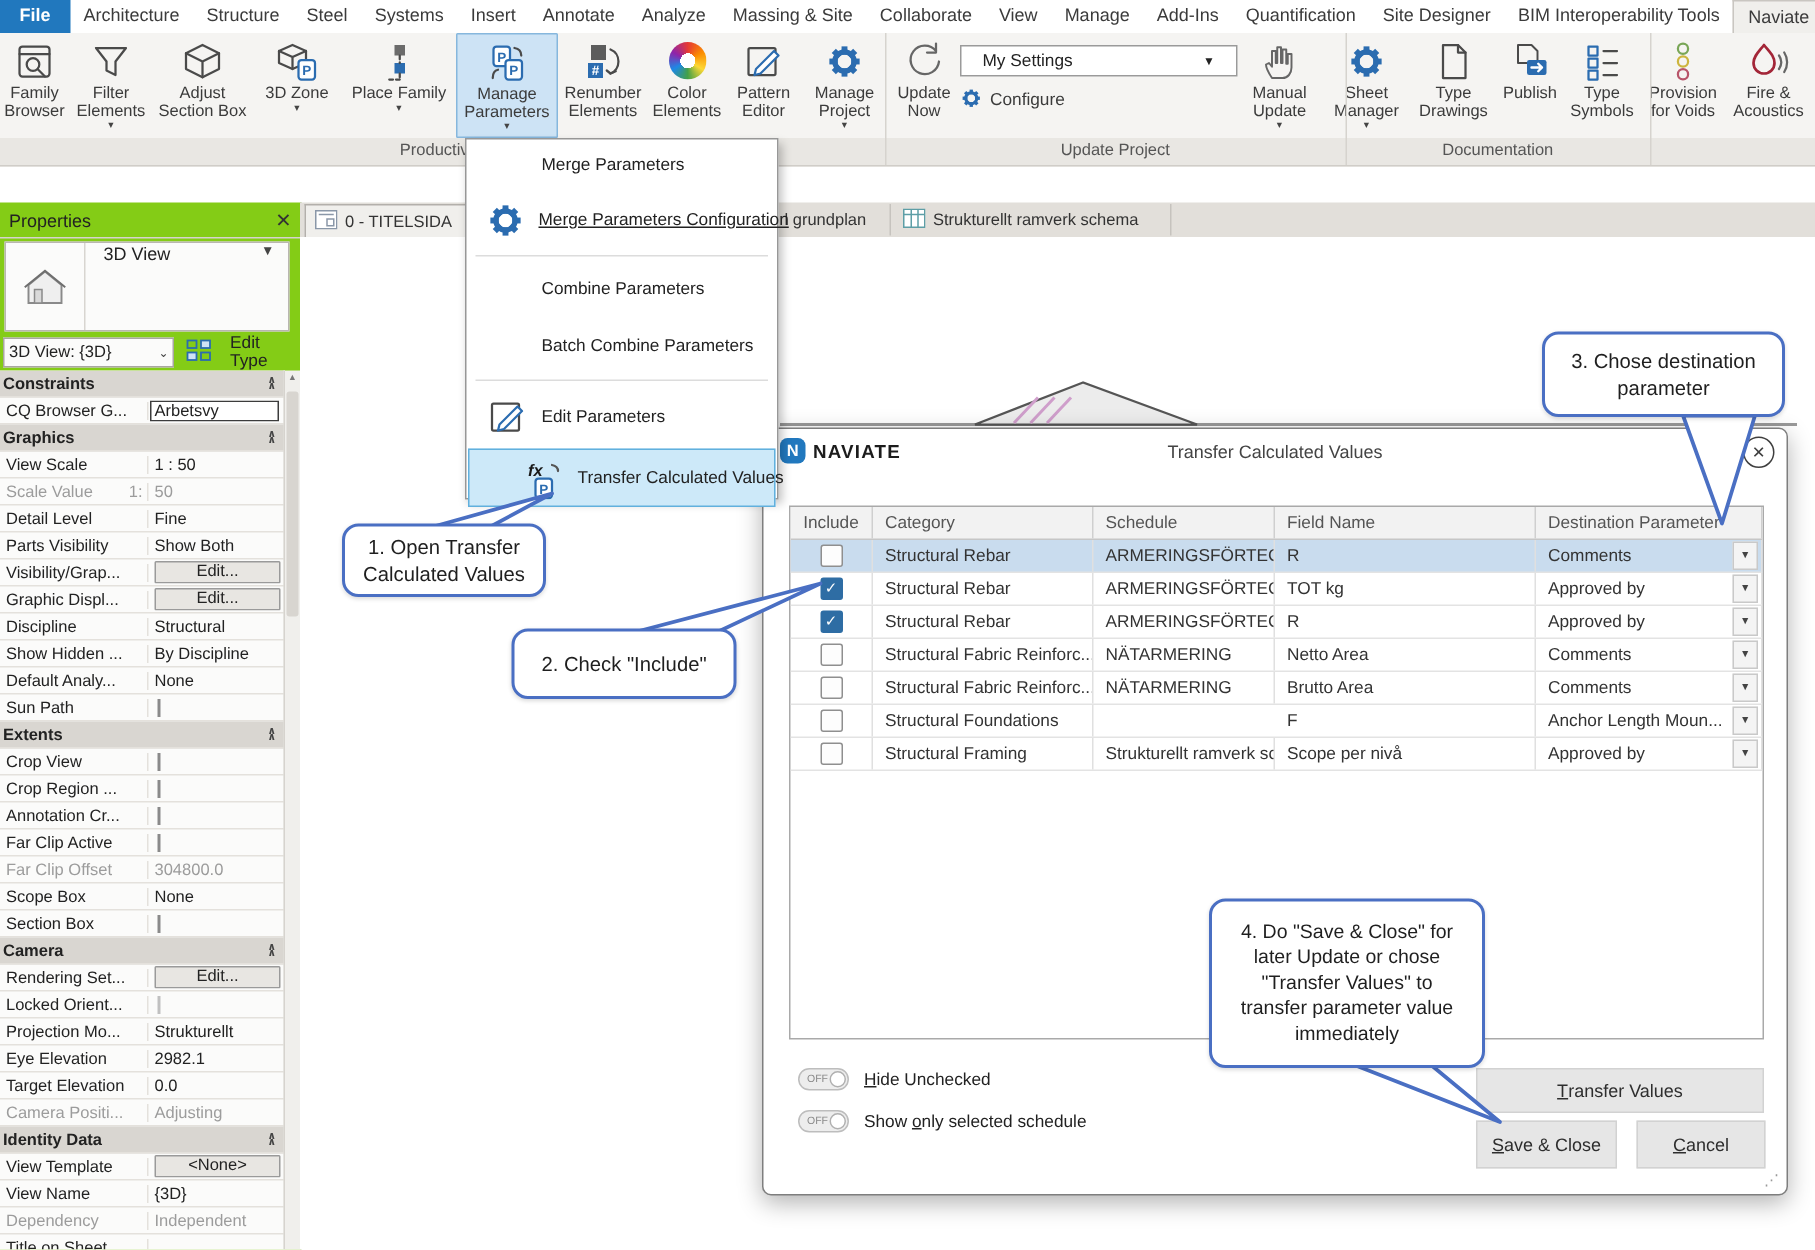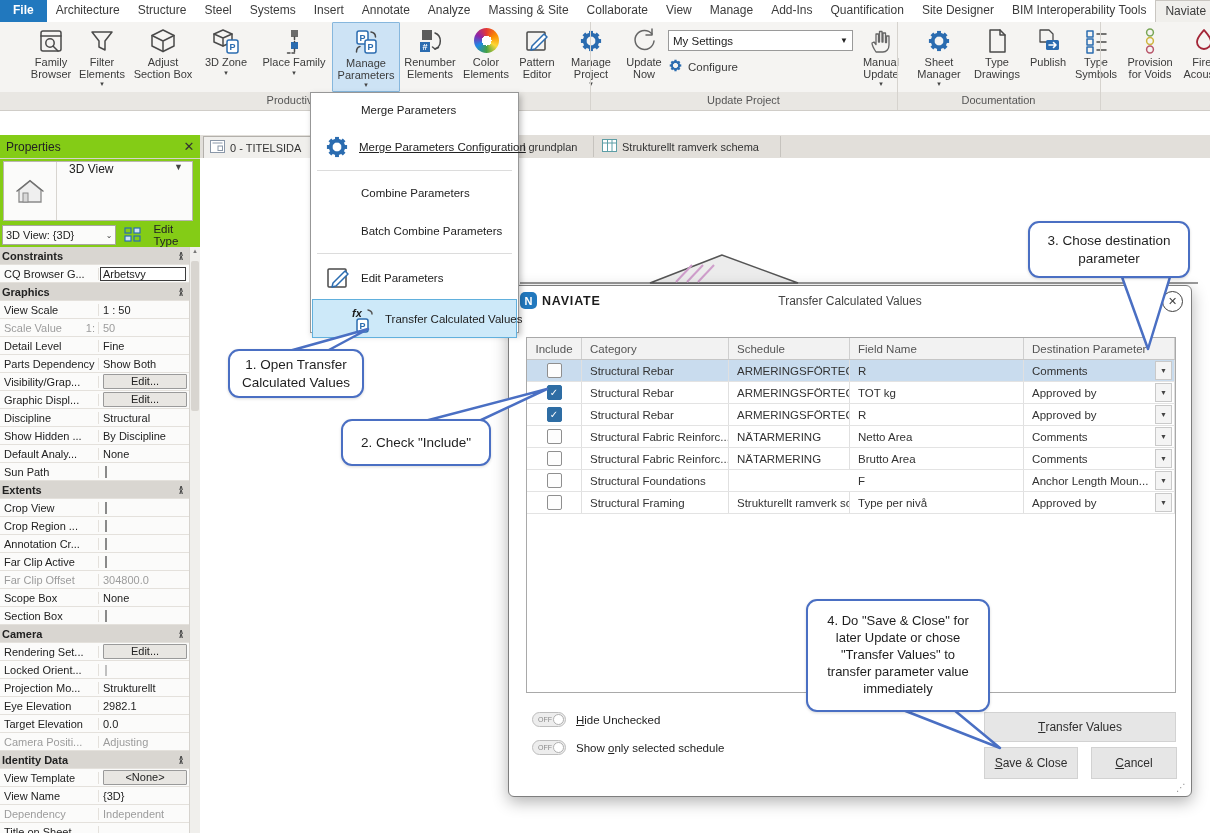--- a/index.html
+++ b/index.html
@@ -14,21 +14,21 @@
   #ribbon-body{left:0;top:22px;width:1210px;height:70px;background:#f5f4f2;display:flex;align-items:stretch}
   .rbtn{display:flex;flex-direction:column;align-items:center;padding-top:3px;font-size:11px;line-height:11.5px;color:#3b3b3b;text-align:center;flex:0 0 auto}
   .rbtn .ric{height:31px;display:flex;align-items:center;justify-content:center}
   .rbtn .rlab{white-space:pre-line;margin-top:1px}
   .rbtn .drop{font-size:7px;color:#444;line-height:6px;margin-top:1px}
   .rbtn.hl{background:#cde3f5;border:1px solid #86b7dd;border-radius:1px}
   .colorwheel{width:25px;height:25px;border-radius:50%;
     background:radial-gradient(circle,#fff 0 5px,rgba(255,255,255,0) 5px),
     conic-gradient(#e53935,#fb8c00,#fdd835,#43a047,#1e88e5,#8e24aa,#e53935)}
   #settings-col{display:flex;flex-direction:column;padding-top:8px;flex:0 0 185px}
-  #settings-combo{height:19px;background:#fff;border:1px solid #9a9a9a;display:flex;align-items:center;font-size:11.5px;padding:0 4px;color:#222}
+  #settings-combo{height:19px;background:#fff;border:1px solid #9a9a9a;display:flex;align-items:center;font-size:11.5px;padding:0 14px;color:#222}
   #settings-combo .cv{flex:1}
   #configure-row{display:flex;align-items:center;gap:5px;margin-top:7px;font-size:11.5px;color:#3b3b3b}
   .vsep{width:1px;background:#d6d3ce;top:22px;height:88px}
   #panel-row{left:0;top:92px;width:1210px;height:18px;background:#e9e7e3;border-bottom:1px solid #d0cdc8;font-size:11px;color:#555}
   .panel-label{position:absolute;top:2px;text-align:center;white-space:nowrap}
   
   #props{left:0;top:135px;width:200px;height:698px;background:#84cc16;border-right:1px solid #b3b0ab;font-size:11px}
   #props-header{position:absolute;left:0;top:0;width:100%;height:23px;display:flex;align-items:center;border-bottom:1px solid #d6d3ce}
   #props-title{flex:1;padding-left:6px;font-size:12px;color:#222}
   #props-close{width:22px;text-align:center;font-size:13px;color:#333;cursor:default}
@@ -116,21 +116,21 @@
     <div class="rtab">Collaborate</div>
     <div class="rtab">View</div>
     <div class="rtab">Manage</div>
     <div class="rtab">Add-Ins</div>
     <div class="rtab">Quantification</div>
     <div class="rtab">Site Designer</div>
     <div class="rtab">BIM Interoperability Tools</div>
     <div class="rtab active">Naviate</div>
   </div>
 <div id="ribbon-body" class="abs">
-    <div class="rbtn" style="width: 46px; padding-left: 28px;">
+    <div class="rbtn" style="width: 46px;">
       <div class="ric">
         <svg width="28" height="28" viewBox="0 0 28 28" fill="none" stroke="#4a4a4a" stroke-width="1.5" stroke-linejoin="round" stroke-linecap="round">
           <rect x="4" y="4" width="20" height="20" rx="2"></rect>
           <line x1="4" y1="9" x2="24" y2="9"></line>
           <circle cx="13" cy="16" r="4.2"></circle>
           <line x1="16.2" y1="19.2" x2="21" y2="24"></line>
         </svg>
       </div>
       <div class="rlab">Family
 Browser</div>
@@ -431,21 +431,21 @@
         <div class="pval gray">50</div>
       </div>
       <div class="prow">
         <div class="plab">
           <span>Detail Level</span>
         </div>
         <div class="pval">Fine</div>
       </div>
       <div class="prow">
         <div class="plab">
-          <span>Parts Dependency</span>
+          <span>Parts Visibility</span>
         </div>
         <div class="pval">Show Both</div>
       </div>
       <div class="prow">
         <div class="plab">
           <span>Visibility/Grap...</span>
         </div>
         <div class="pval"><span class="pbtn">Edit...</span></div>
       </div>
       <div class="prow">
@@ -772,21 +772,21 @@
           <span class="dtext">Anchor Length Moun...</span>
           <span class="dd">▼</span>
         </div>
       </div>
       <div class="trow">
         <div class="tcell c0" style="width: 55px;">
           <div class="cb"></div>
         </div>
         <div class="tcell" style="width: 147px;">Structural Framing</div>
         <div class="tcell" style="width: 121px;">Strukturellt ramverk sche...</div>
-        <div class="tcell" style="width: 174px;">Type per nivå</div>
+        <div class="tcell" style="width: 174px;">Scope per nivå</div>
         <div class="tcell" style="width: 151px;">
           <span class="dtext">Approved by</span>
           <span class="dd">▼</span>
         </div>
       </div>
     </div>
   <div class="togrow" style="top:426px">
     <div class="tog">
         <span id="tg0">OFF</span>
         <div class="knob"></div>

